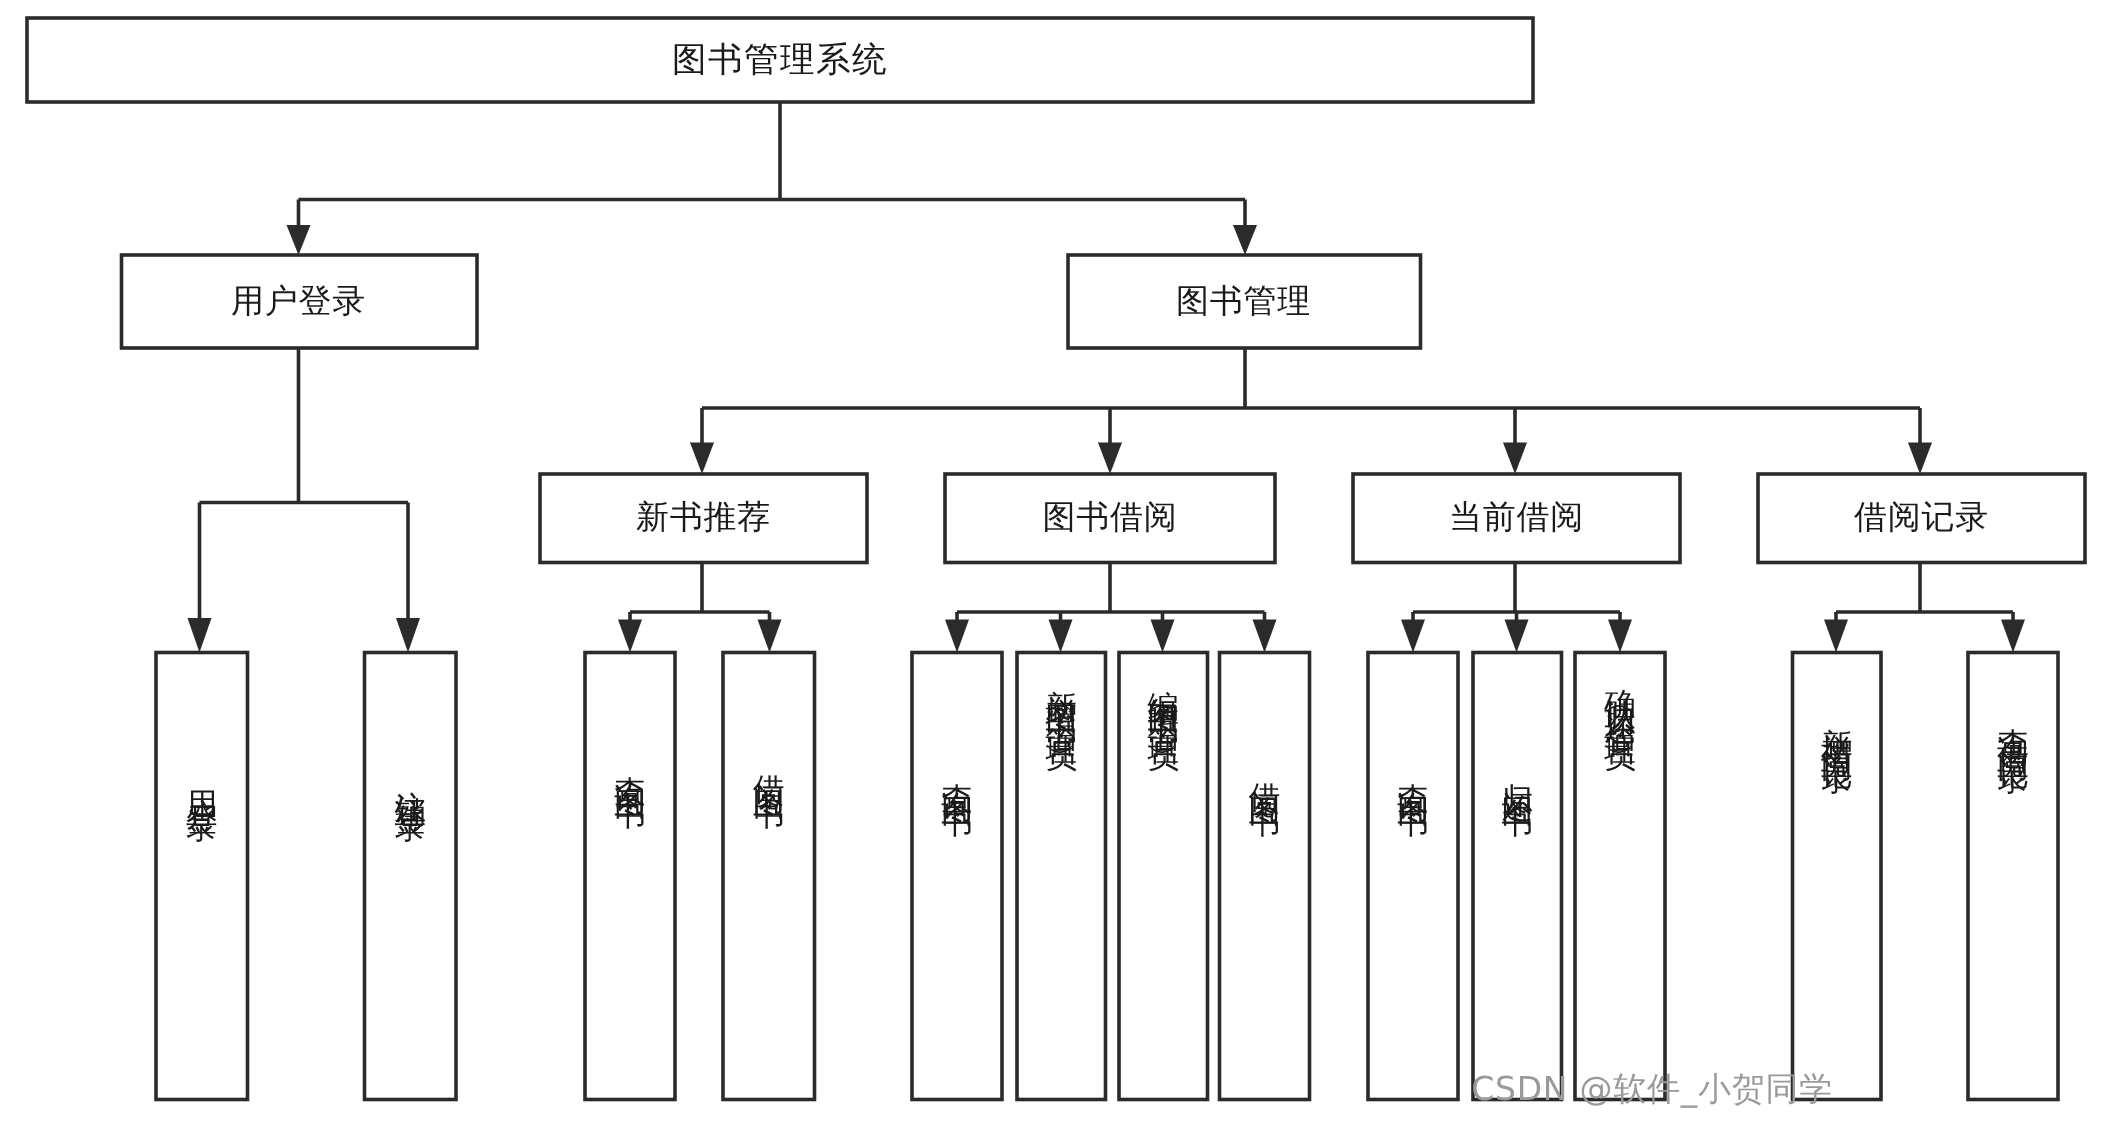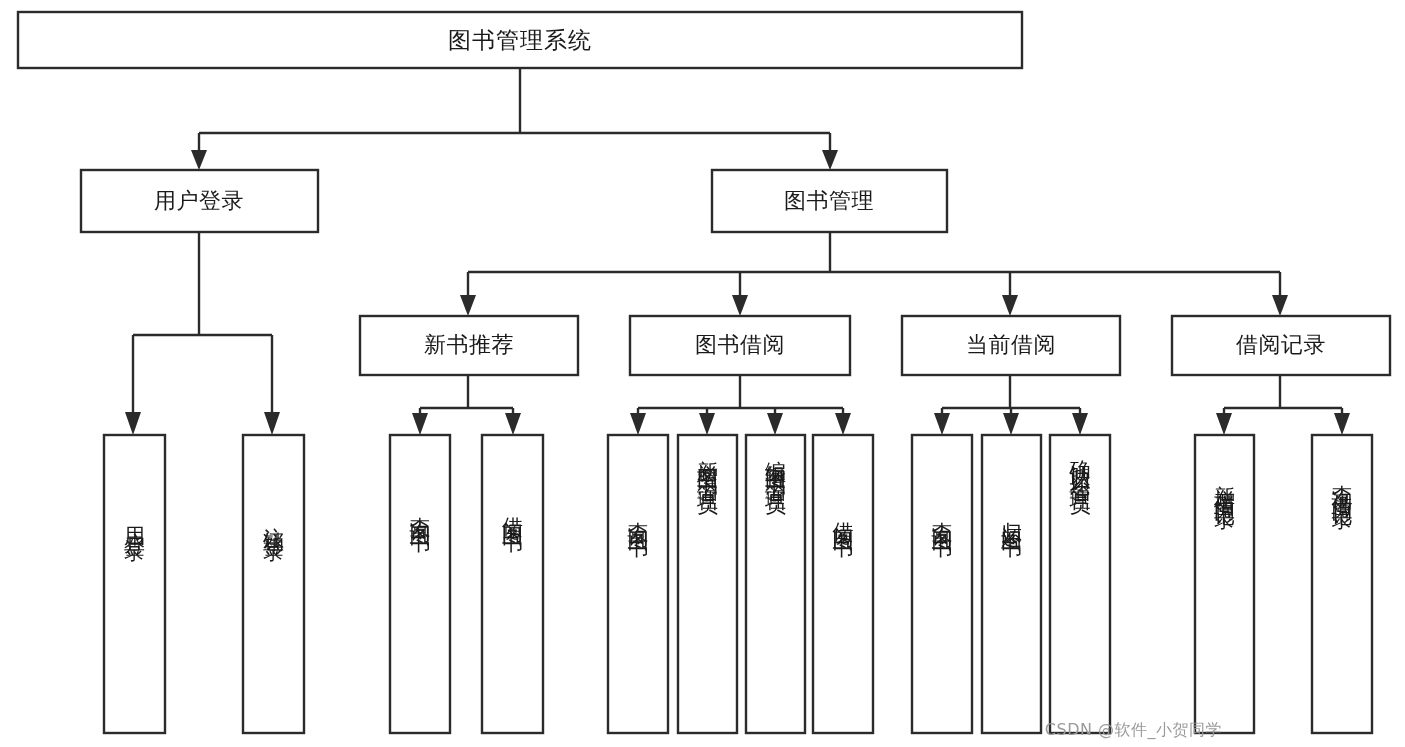--- a/index.html
+++ b/index.html
@@ -74,21 +74,21 @@
     color: #1a1a1a;
     letter-spacing: 5px;
     white-space: nowrap;
     text-align: left;
   }
   .watermark {
     position: absolute;
     right: 10px;
     bottom: 6px;
     font-family: "DejaVu Sans", "Liberation Sans", sans-serif;
-    font-size: 16px;
+    font-size: 22px;
     color: #9a9a9a;
     white-space: nowrap;
     letter-spacing: 0.5px;
   }
 </style>
 </head>
 <body>
 
 <div id="diagram-root">
 

